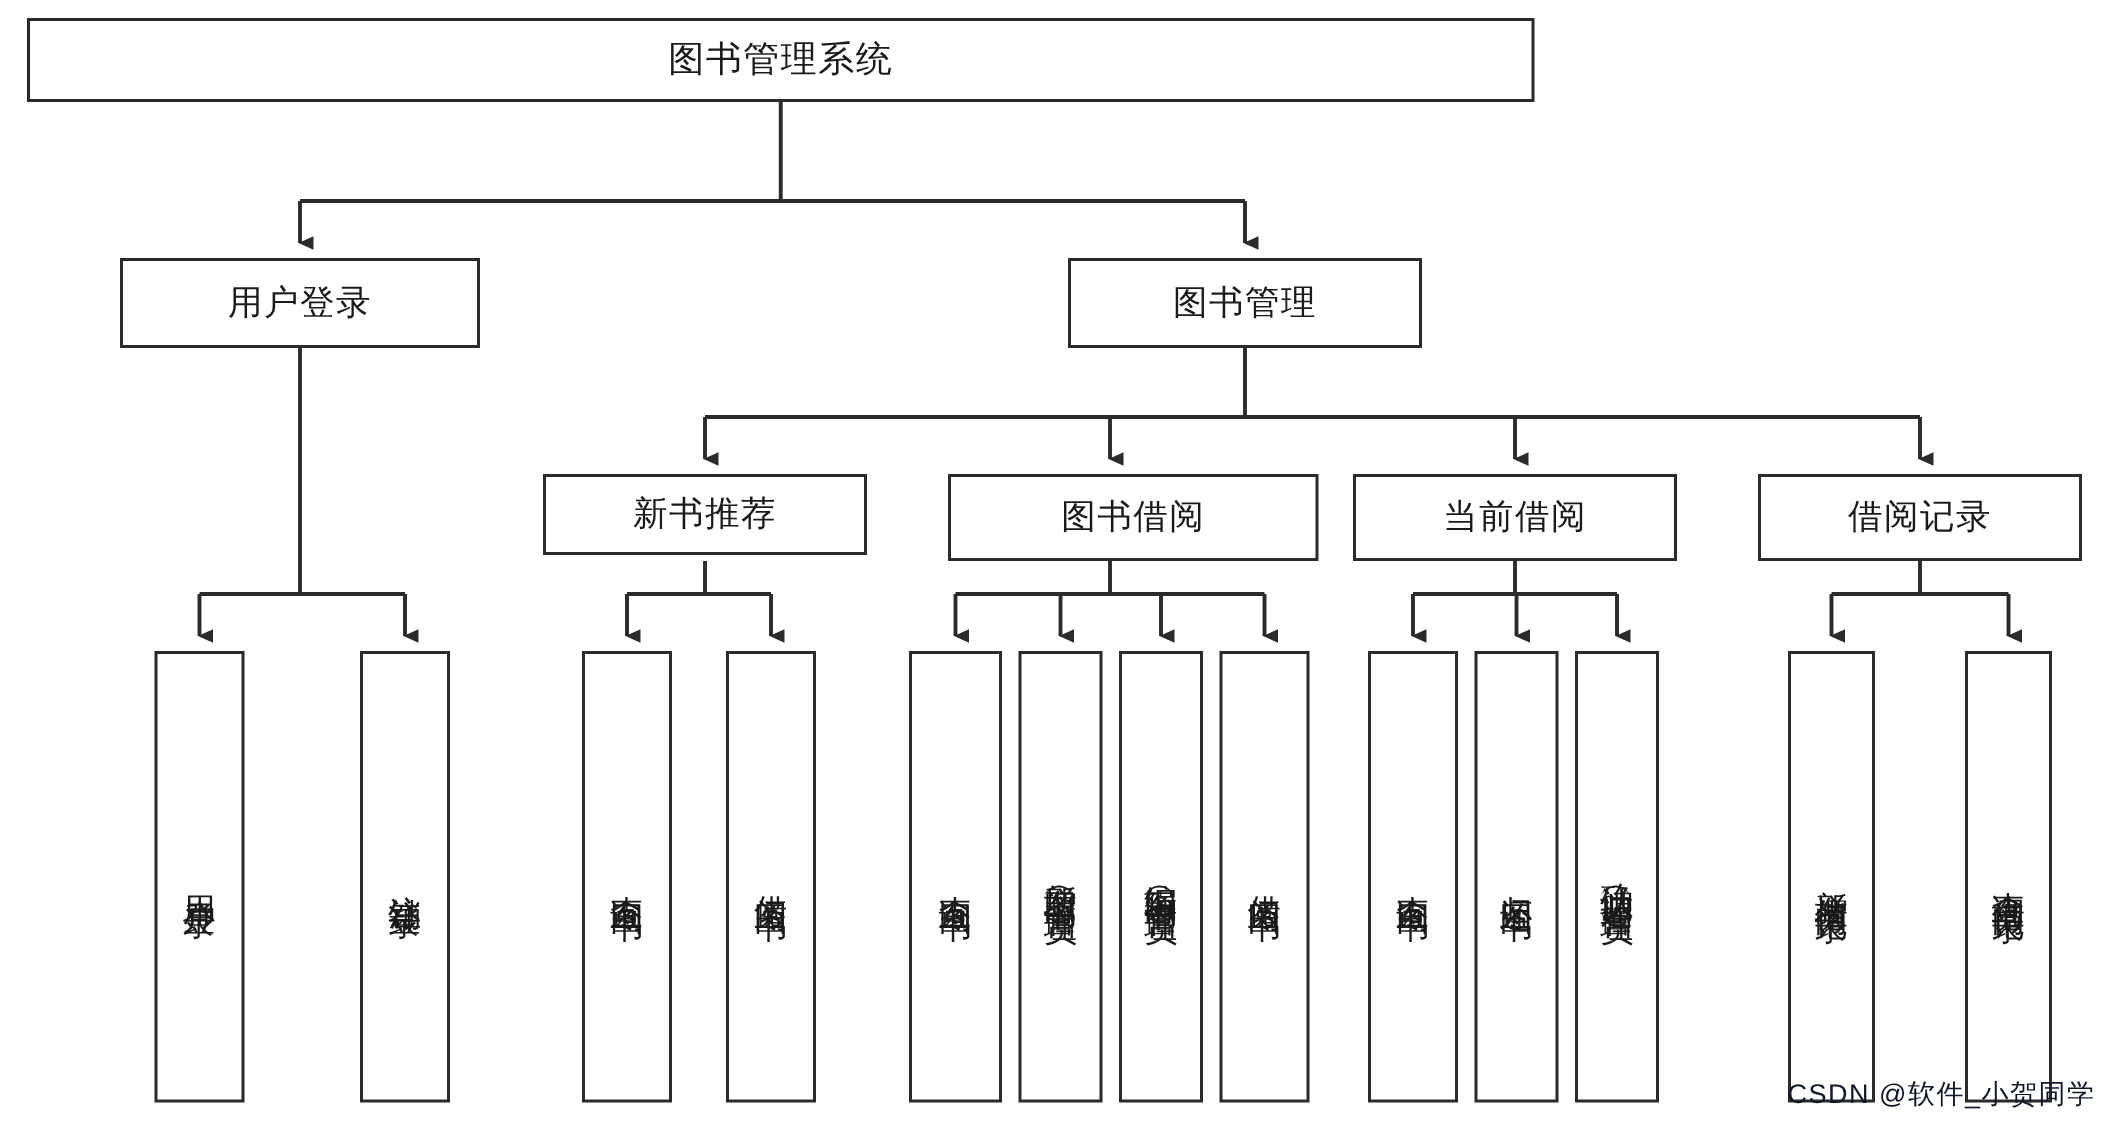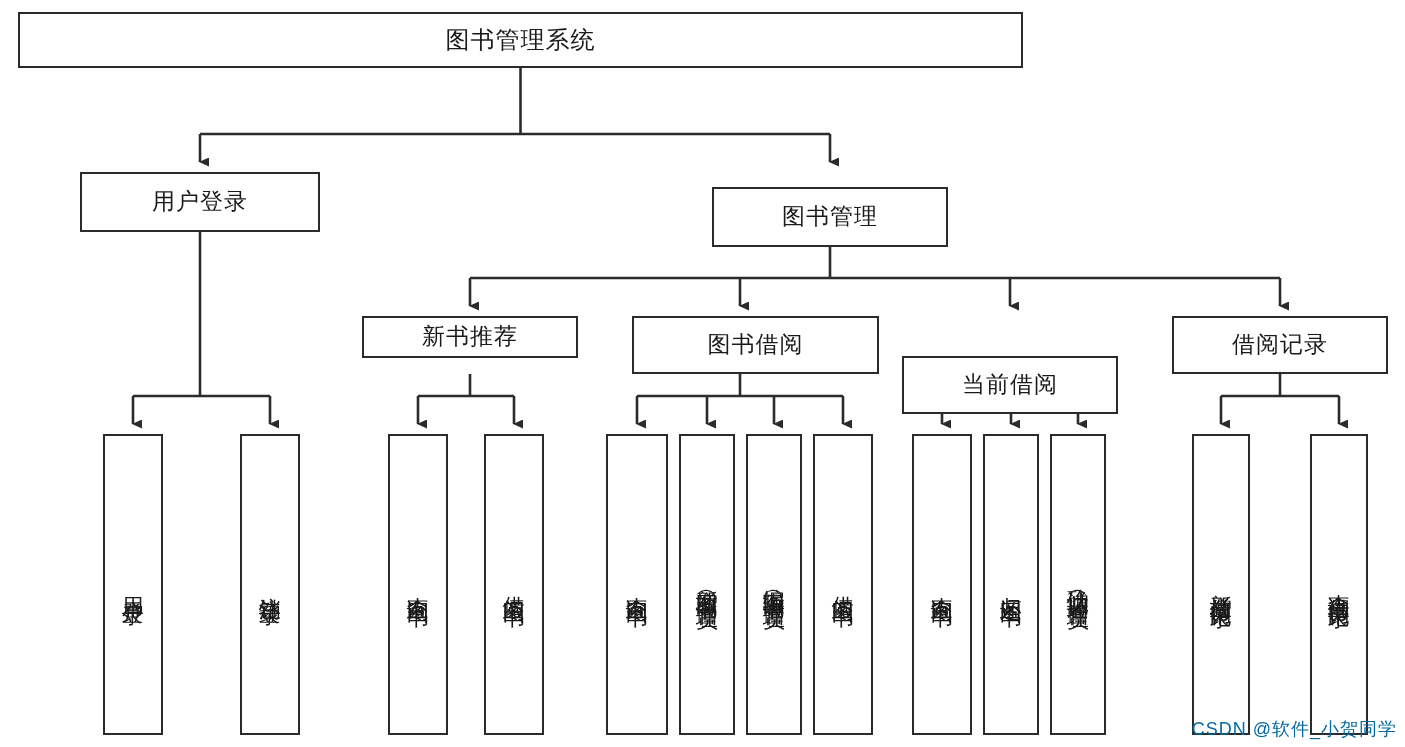--- a/index.html
+++ b/index.html
@@ -57,21 +57,21 @@
     max-height: 100%;
   }
   .node.root {
     font-size: 24px;
   }
   #watermark {
     position: absolute;
     right: 8px;
     bottom: 6px;
     font-size: 18px;
-    color: #0369a1;
+    color: #0f172a;
     letter-spacing: 1px;
     z-index: 5;
     white-space: nowrap;
     text-align: center;
   }
 </style>
 </head>
 <body>
 
 <div id="diagram-root">
@@ -119,30 +119,30 @@
       </g>
   </svg>
 
   <div id="nodes-layer">
       <div class="node horizontal root" style="left: 18px; top: 12px; width: 1005px; height: 56px;">
         <span class="label">图书管理系统</span>
       </div>
       <div class="node horizontal" style="left: 80px; top: 172px; width: 240px; height: 60px;">
         <span class="label">用户登录</span>
       </div>
-      <div class="node horizontal" style="left: 712px; top: 187px; width: 236px; height: 60px;">
+      <div class="node horizontal" style="left: 712px; top: 172px; width: 236px; height: 60px;">
         <span class="label">图书管理</span>
       </div>
-      <div class="node horizontal" style="left: 362px; top: 316px; width: 216px; height: 42px; align-items: center;">
+      <div class="node horizontal" style="left: 362px; top: 316px; width: 216px; height: 54px; align-items: center;">
         <span class="label">新书推荐</span>
       </div>
       <div class="node horizontal" style="left: 632px; top: 316px; width: 247px; height: 58px;">
         <span class="label">图书借阅</span>
       </div>
-      <div class="node horizontal" style="left: 902px; top: 316px; width: 216px; height: 58px; margin-top: 40px;">
+      <div class="node horizontal" style="left: 902px; top: 316px; width: 216px; height: 58px;">
         <span class="label">当前借阅</span>
       </div>
       <div class="node horizontal" style="left: 1172px; top: 316px; width: 216px; height: 58px; text-align: right;">
         <span class="label">借阅记录</span>
       </div>
       <div class="node vertical" style="left: 103px; top: 434px; width: 60px; height: 301px;">
         <span class="label">用户登录</span>
       </div>
       <div class="node vertical" style="left: 240px; top: 434px; width: 60px; height: 301px;">
         <span class="label">注销登录</span>

